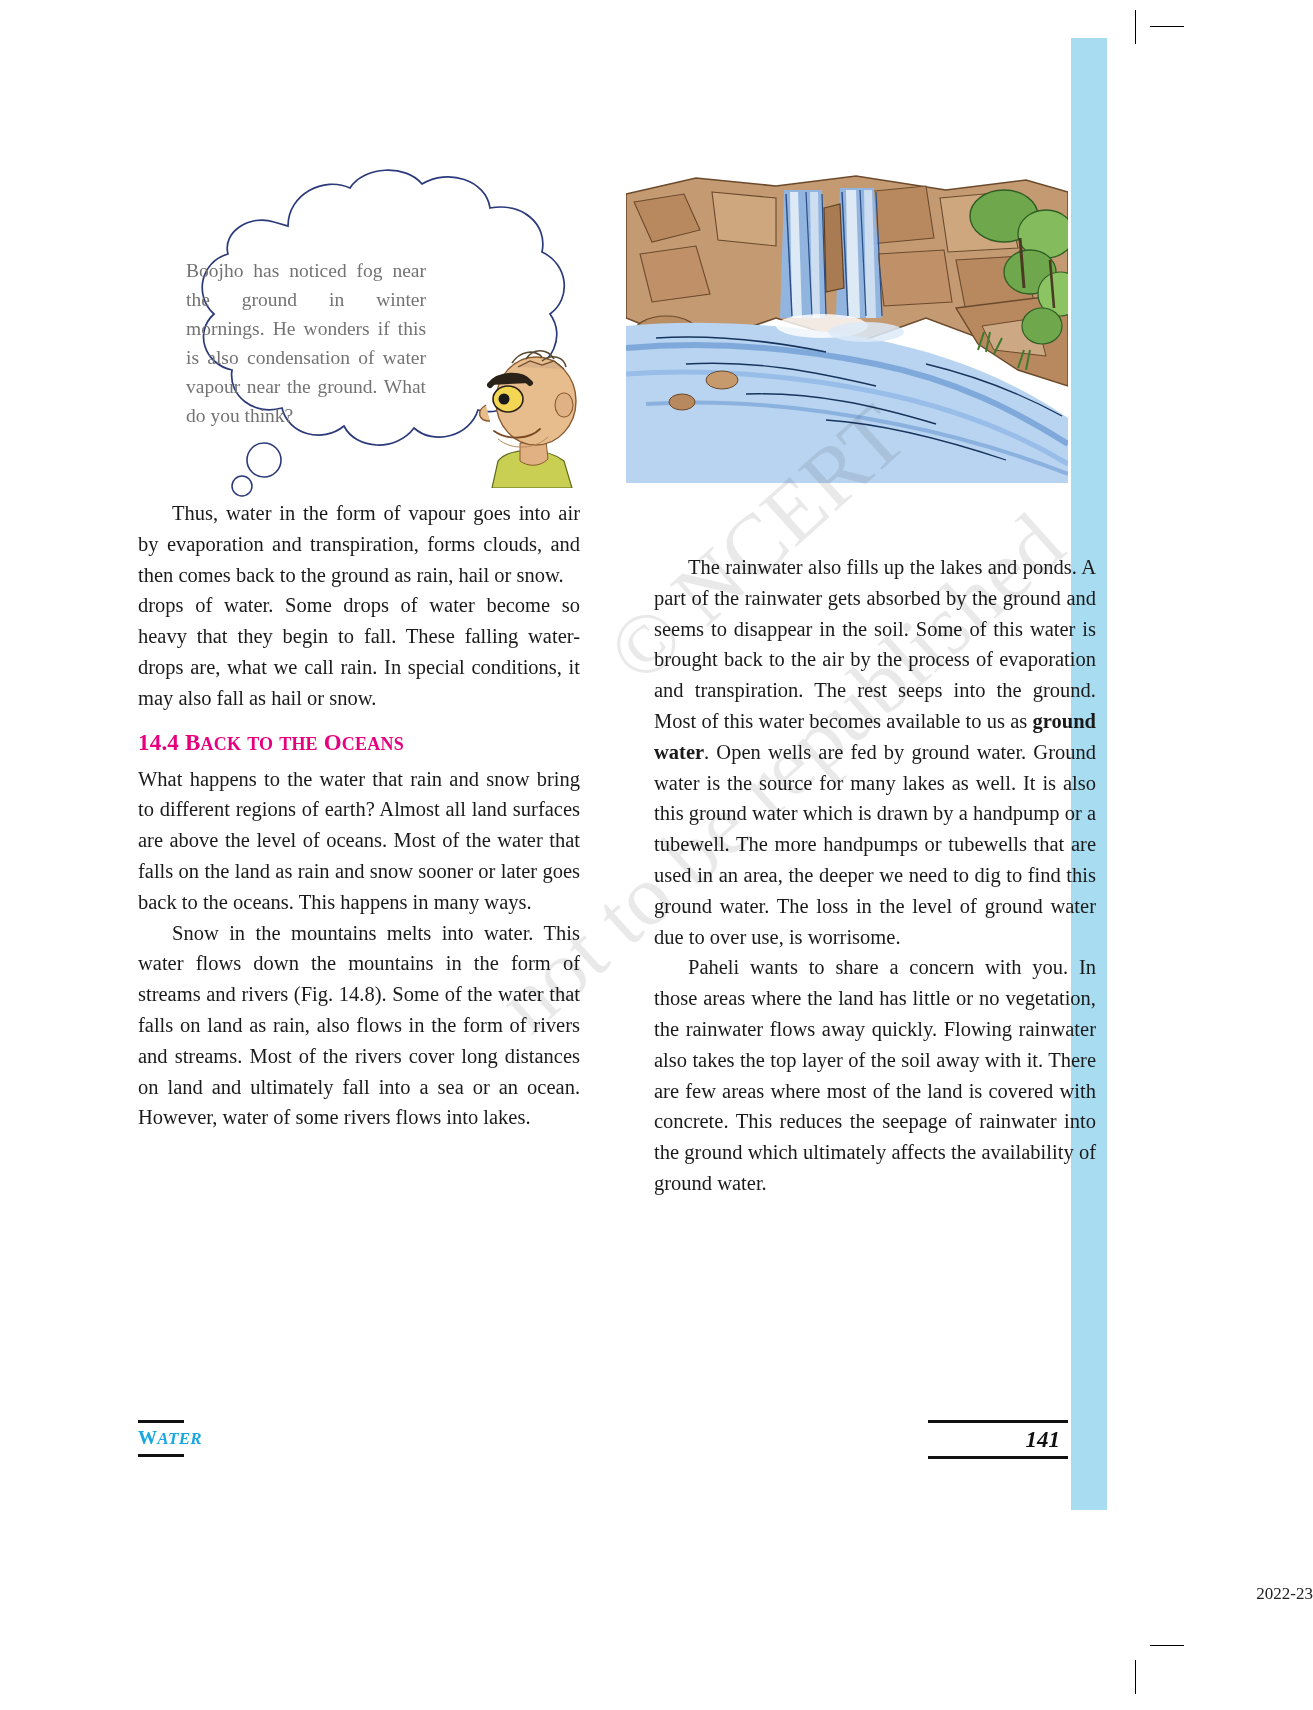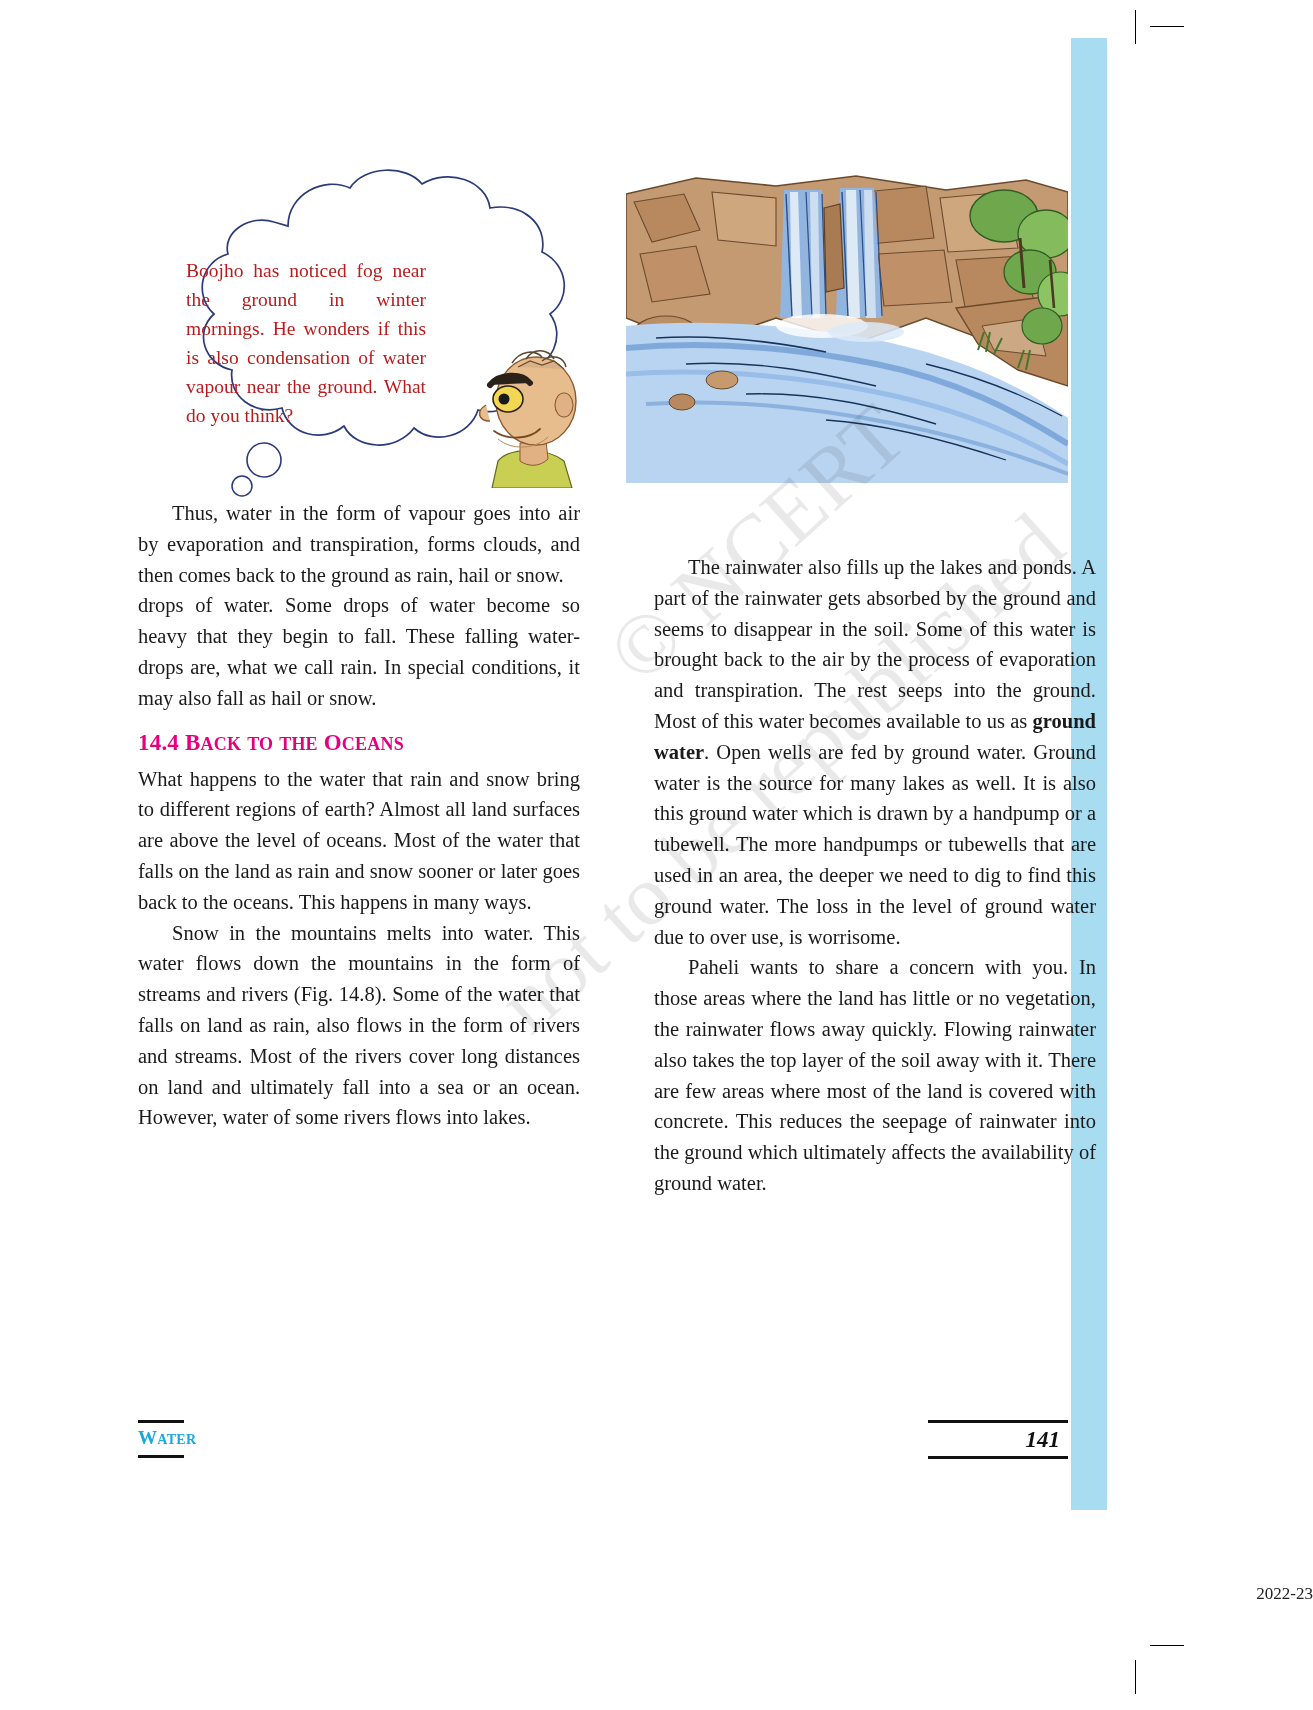--- a/index.html
+++ b/index.html
@@ -92,21 +92,21 @@
     height: 330px;
   }
   #bubble-svg { position: absolute; left: 0; top: 0; }
   #bubble-text {
     position: absolute;
     left: 48px;
     top: 88px;
     width: 240px;
     font-size: 19.5px;
     line-height: 29px;
-    color: #b91c1c;
+    color: #737373;
     text-align: justify;
     text-justify: inter-word;
   }
 
   
   #boojho {
     position: absolute;
     left: 330px;
     top: 175px;
     width: 130px;
@@ -180,21 +180,21 @@
     background: #111;
   }
   #chapter-name {
     color: #19a8e0;
     font-weight: bold;
     font-size: 19px;
     letter-spacing: 0.3px;
     line-height: 26px;
     padding-top: 2px;
   }
-  #chapter-name .sc { font-size: 14px; }
+  #chapter-name .sc { font-size: 17px; font-style: italic; }
   #rule-bottom {
     width: 46px;
     height: 3px;
     background: #111;
     margin-top: 2px;
   }
   #footer-right {
     position: absolute;
     right: 0px;
     top: 0px;

